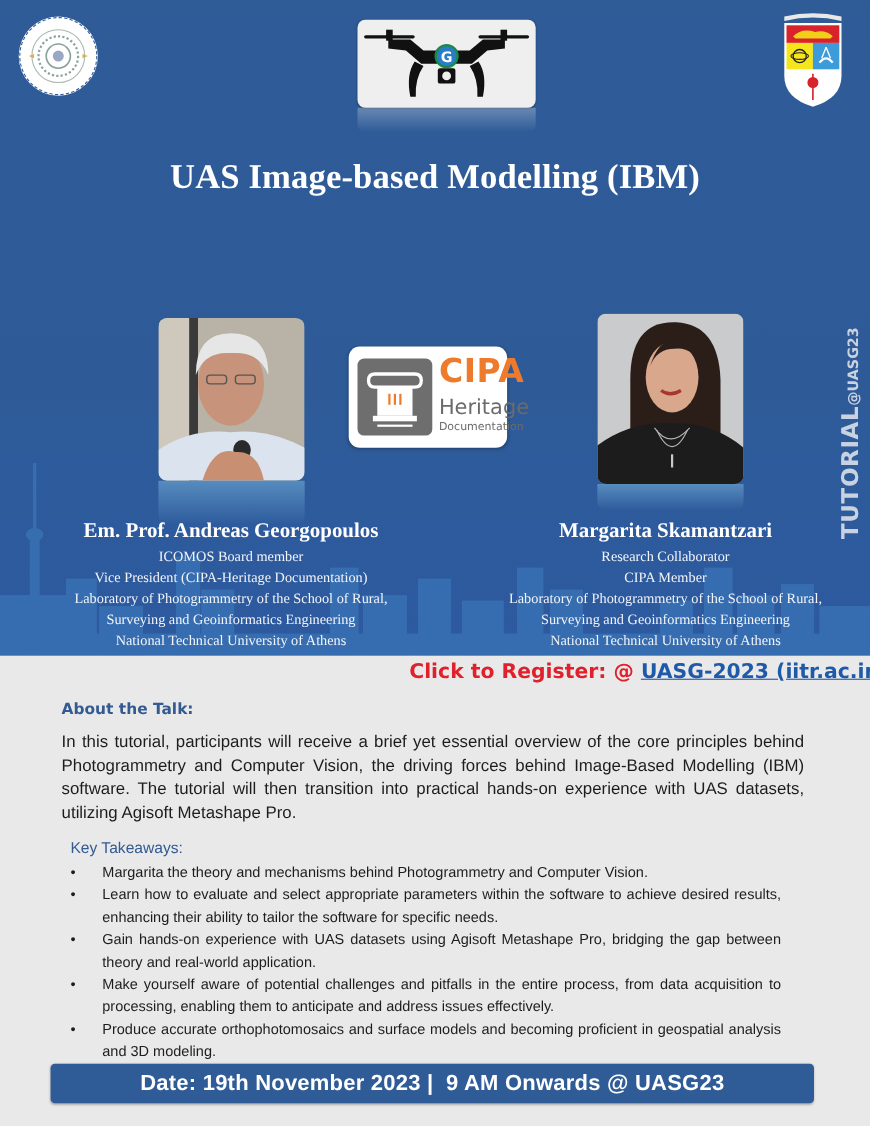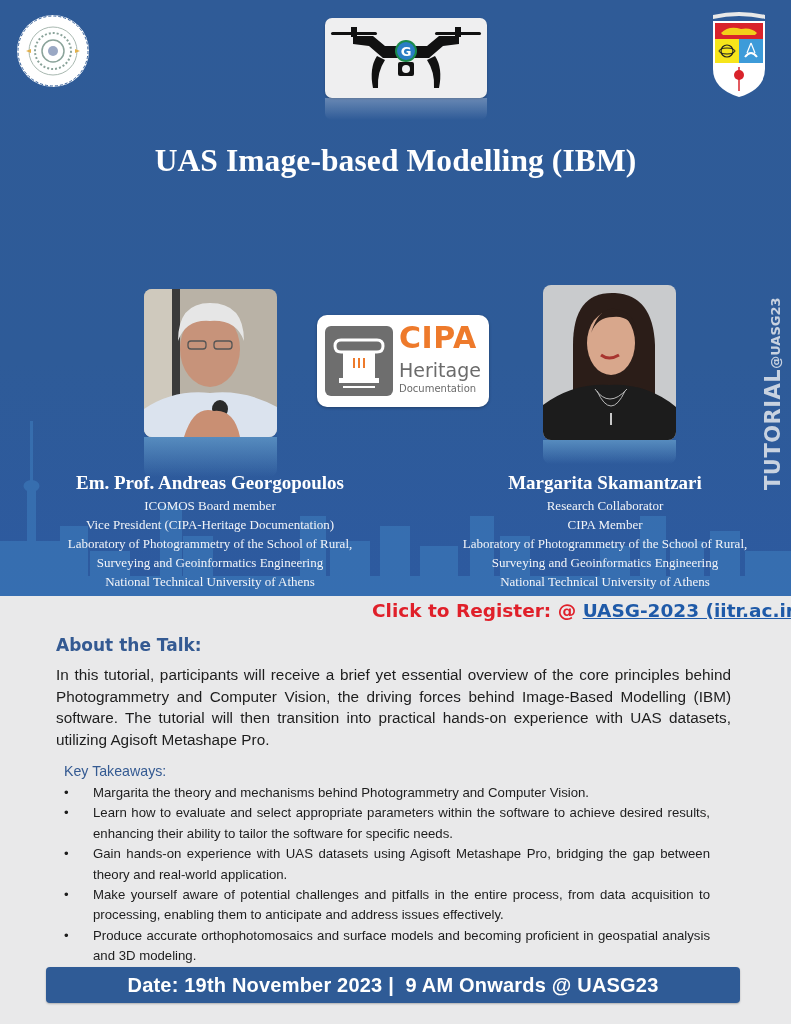--- a/index.html
+++ b/index.html
@@ -47,21 +47,21 @@
     position: absolute; border-radius: 0 0 8px 8px;
     background: linear-gradient(180deg, rgba(120,180,220,0.55), rgba(120,180,220,0));
   }
   .p1 { left: 144px; top: 289px; width: 133px; height: 148px; }
   .p1r { left: 144px; top: 437px; width: 133px; height: 40px; }
   .p2 { left: 543px; top: 285px; width: 133px; height: 155px; }
   .p2r { left: 543px; top: 440px; width: 133px; height: 24px; }
 
   
   .cipa {
-    position: absolute; left: 317px; top: 315px; width: 172px; height: 92px;
+    position: absolute; left: 317px; top: 315px; width: 144px; height: 92px;
     background: #ffffff; border-radius: 10px;
     box-shadow: 0 1px 3px rgba(0,0,0,0.3);
   }
   .cipa-icon {
     position: absolute; left: 8px; top: 11px; width: 68px; height: 70px;
     background: #6e6e6e; border-radius: 6px;
   }
   .cipa-word {
     position: absolute; left: 82px; top: 6px; color: #ee7a2b;
     font-family: "DejaVu Sans", sans-serif; font-weight: bold; font-size: 30px;
@@ -103,21 +103,21 @@
     font-family: "DejaVu Sans", sans-serif; font-weight: bold; font-size: 18.5px;
     line-height: 26px;
   }
   .register .lbl { color: #e0202a; }
   .register .link { color: #1f5aa8; text-decoration: underline; }
 
   
   .about-heading {
     position: absolute; left: 56px; top: 634px;
     color: #345a92; font-family: "DejaVu Sans", sans-serif;
-    font-weight: bold; font-size: 17px; line-height: 22px;
+    font-weight: bold; font-size: 14px; line-height: 22px;
   }
   .about-body {
     position: absolute; left: 56px; top: 664px; width: 675px;
     color: #1d1d1d; font-family: "Liberation Sans", sans-serif;
     font-size: 15.3px; line-height: 21.6px; text-align: justify;
   }
 
   .takeaways-heading {
     position: absolute; left: 64px; top: 762px;
     color: #345a92; font-family: "Liberation Sans", sans-serif;

